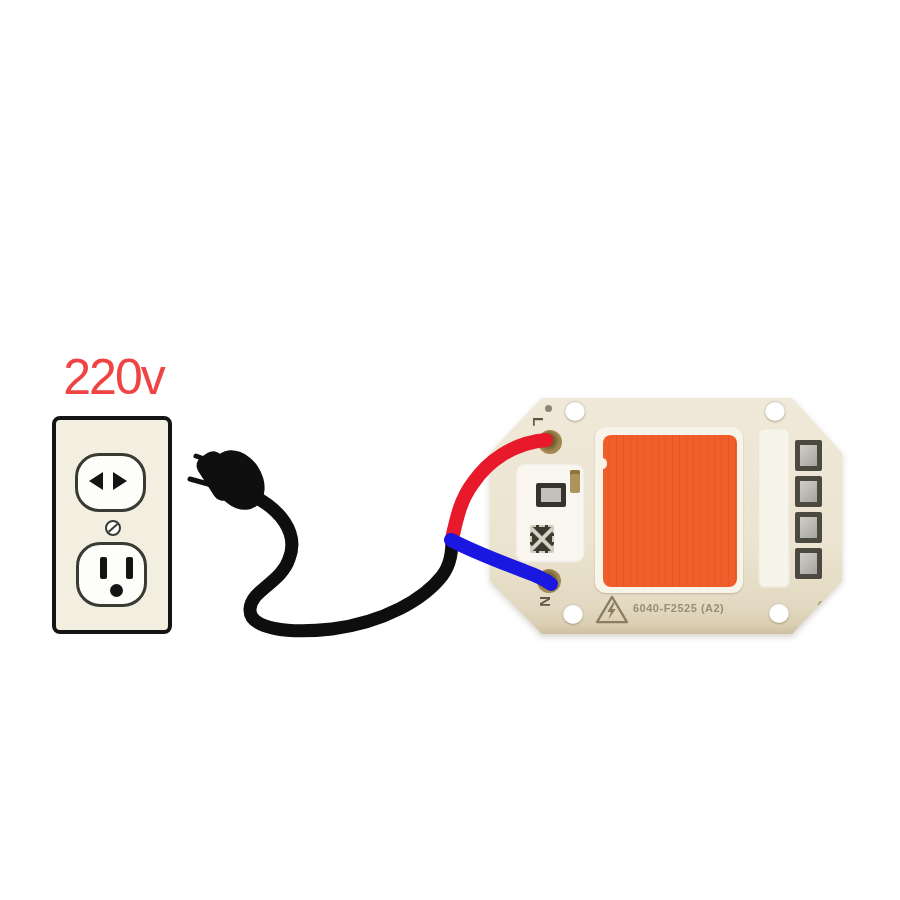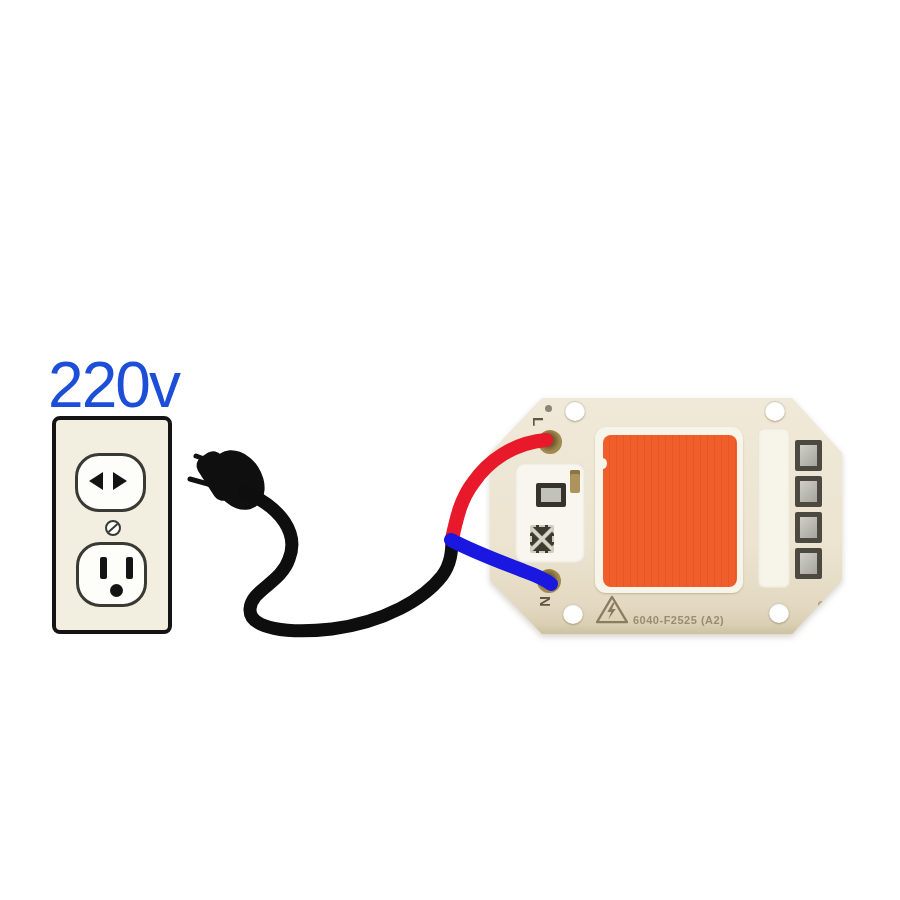--- a/index.html
+++ b/index.html
@@ -3,21 +3,21 @@
 <meta charset="utf-8">
 <style>
   html,body{margin:0;padding:0;background:#fff;}
   #stage{
     position:relative;width:900px;height:900px;background:#ffffff;
     font-family:"Liberation Sans", sans-serif;overflow:hidden;
   }
   
   #voltage-label{
     position:absolute;left:36px;top:348px;width:155px;text-align:center;
-    font-size:64px;letter-spacing:-2px;color:#1d4ed8;font-weight:normal;
+    font-size:50px;letter-spacing:-2px;color:#ef4444;font-weight:normal;
   }
   
   #outlet-plate{
     position:absolute;left:52px;top:416px;width:112px;height:210px;
     background:#f2efe0;border:4px solid #141414;border-radius:8px;
   }
   .receptacle{
     position:absolute;background:#fdfdf9;border:3px solid #3a3a35;
     border-radius:24px;
   }
@@ -74,21 +74,21 @@
   #panel-right{position:absolute;left:268px;top:30px;width:32px;height:160px;
     background:#f7f4ea;border-radius:6px;box-shadow:inset 0 0 3px rgba(140,125,90,.3);}
   .smd{position:absolute;left:305px;width:17px;height:21px;border:5px solid #4b4940;
     border-radius:2px;background:linear-gradient(135deg,#cfcfc7,#a5a59d);}
   #smd-1{top:42px;} #smd-2{top:78px;} #smd-3{top:114px;} #smd-4{top:150px;}
   .board-dot{position:absolute;border-radius:50%;}
   #dot-top{left:55px;top:7px;width:7px;height:7px;background:#8a8578;}
   #dot-br{left:328px;top:203px;width:7px;height:7px;background:#b0a378;}
   #warning-icon{position:absolute;left:105px;top:197px;}
   #part-number{position:absolute;left:143px;top:204px;width:130px;
-    font-size:11px;font-weight:bold;color:#9a8d73;letter-spacing:.5px;white-space:nowrap;margin-top:12px;}
+    font-size:11px;font-weight:bold;color:#9a8d73;letter-spacing:.5px;white-space:nowrap;}
   #board-bottom-shade{position:absolute;left:0;bottom:0;width:100%;height:9px;
     background:linear-gradient(rgba(0,0,0,0),#cfc2a4);}
   
   #wiring{position:absolute;left:0;top:0;z-index:5;pointer-events:none;}
 </style>
 </head>
 <body>
 
 <div id="stage">
 

